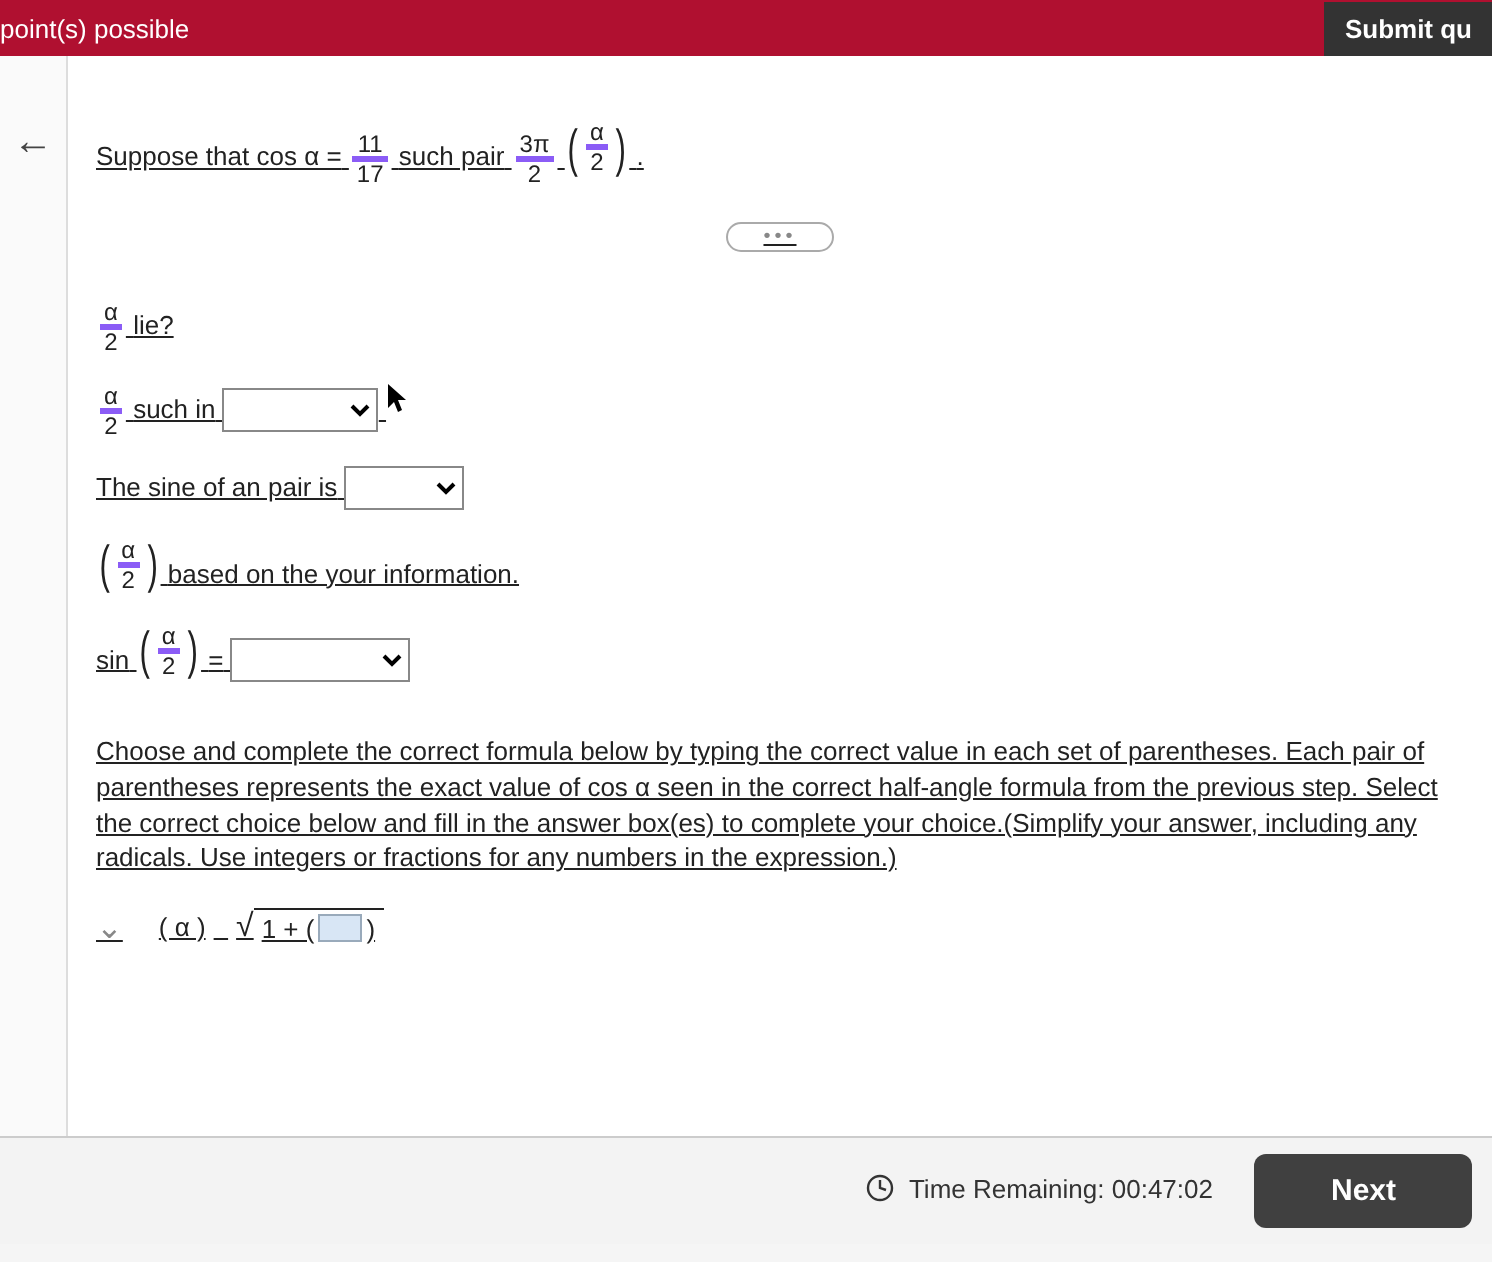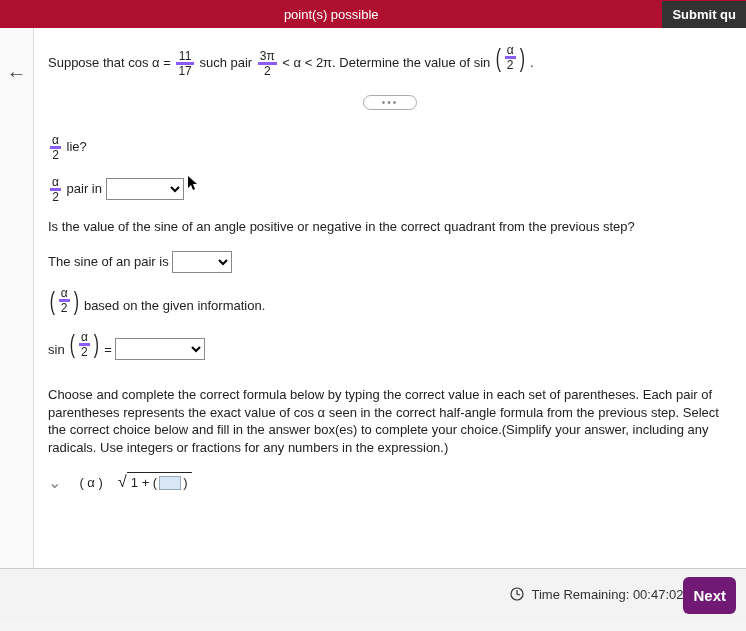--- a/index.html
+++ b/index.html
@@ -1,23 +1,23 @@
 <!DOCTYPE html>
 <html><head>
   <meta charset="utf-8">
   <style>
     * { box-sizing: border-box; margin: 0; padding: 0; }
     body { font-family: Arial, Helvetica, sans-serif; font-size: 13px; color: #222; background: #f5f5f5; width: 746px; }
     .topbar { background: #b01030; color: #fff; height: 28px; display: flex; align-items: center; }
-    .topbar .points { flex: 1; text-align: center; font-size: 13px; }
+    .topbar .points { flex: 1; font-size: 13px; }
     .topbar .submit { background: #333; padding: 6px 10px; font-weight: bold; }
     .main { display: flex; background: #fff; }
     .backcol { width: 34px; display: flex; align-items: flex-start; justify-content: center; padding-top: 32px; border-right: 1px solid #ddd; background:#fafafa; }
     .back-arrow { font-size: 20px; color: #444; cursor: pointer; }
-    .content { flex: 1; padding: 16px 14px 0 14px; min-height: 540px; position: relative; }
+    .content { flex: 1; padding: 32px 14px 0 14px; min-height: 540px; position: relative; text-decoration: underline; }
     .line { margin: 0 0 8px 0; line-height: 1.6; }
     .frac { display: inline-block; text-align: center; vertical-align: middle; font-size: 12px; line-height: 1; margin: 0 2px; }
     .frac .n { display:block; border-bottom: 3px solid #8b5cf6; padding: 0 2px; }
     .frac .d { display:block; padding: 0 2px; }
     .paren { display:inline-flex; align-items:center; }
     .paren .lp, .paren .rp { font-size: 26px; line-height: 1; transform: scaleX(0.6); }
     .divider-pill { display:flex; justify-content:center; margin: 18px 0 24px; }
     .pill { border:1px solid #aaa; border-radius: 10px; padding: 1px 18px; font-size:10px; color:#888; letter-spacing:2px; background:#fff; cursor:pointer; }
     .q-block { margin-bottom: 14px; }
     select.inline { height: 22px; border:1px solid #888; background:#fff; font-size:12px; }
@@ -25,24 +25,24 @@
     select.w2 { width: 60px; }
     select.w3 { width: 90px; }
     .instr { font-size: 13px; line-height: 1.35; margin-top: 26px; }
     .formula-row { margin-top: 16px; display:flex; align-items:center; gap:4px; }
     .sqrt-box { display:inline-flex; align-items:center; }
     .sqrt-sym { font-size:16px; }
     .sqrt-inner { border-top:1px solid #222; padding:2px 4px; display:inline-flex; align-items:center; gap:2px;}
     .blank { display:inline-block; min-width:22px; height:14px; background:#d8e6f5; border:1px solid #9ab; }
     .cursor { display:inline-block; width:12px; height:18px; position:relative; }
     .cursor svg { position:absolute; top:0; left:0; }
-    .footer { background:#f3f3f3; border-top:1px solid #ccc; display:flex; align-items:center; justify-content:flex-end; padding:8px 10px; gap:0; }
+    .footer { background:#f3f3f3; border-top:1px solid #ccc; display:flex; align-items:center; justify-content:flex-end; padding:8px 10px; gap:21px; }
     .time { color:#333; font-size:13px; }
     .clock-icon { display:inline-block; vertical-align:middle; margin-right:4px; }
-    .next-btn { background:#701a75; color:#fff; border:none; border-radius:6px; padding:10px 10px; font-size:15px; font-weight:bold; cursor:pointer; }
+    .next-btn { background:#404040; color:#fff; border:none; border-radius:6px; padding:10px 38px; font-size:15px; font-weight:bold; cursor:pointer; }
     .dots-before { color:#888; font-size:16px; margin-right:14px; }
   </style>
 </head>
 <body>
 
 <div class="topbar">
   <div class="points">point(s) possible</div>
   <div class="submit">Submit qu</div>
 </div>
 
@@ -56,21 +56,20 @@
       <span>Suppose that cos α =</span>
       <span class="frac">
         <span class="n">11</span>
         <span class="d">17</span>
       </span>
       <span>such pair</span>
       <span class="frac">
         <span class="n">3π</span>
         <span class="d">2</span>
       </span>
-      <span>&lt; α &lt; 2π. Determine the value of sin</span>
       <span class="paren">
         <span class="lp">(</span>
         <span class="frac">
           <span class="n">α</span>
           <span class="d">2</span>
         </span>
         <span class="rp">)</span>
       </span>
       <span>.</span>
     </div>
@@ -85,46 +84,45 @@
         <span class="d">2</span>
       </span>
       <span>lie?</span>
     </div>
 
     <div class="q-block line">
       <span class="frac">
         <span class="n">α</span>
         <span class="d">2</span>
       </span>
-      <span>pair in</span>
+      <span>such in</span>
       <select class="inline w1"><option></option></select>
       <span class="cursor">
         <svg width="12" height="18" viewBox="0 0 12 18">
             <path d="M1 1 L1 13 L4 10 L6 15 L8 14 L6 9 L10 9 Z" fill="#000"></path>
           </svg>
       </span>
     </div>
 
-    <div class="q-block line">Is the value of the sine of an angle positive or negative in the correct quadrant from the previous step?</div>
 
     <div class="q-block line">
       <span>The sine of an pair is</span>
       <select class="inline w2"><option></option></select>
     </div>
 
     <div class="q-block line">
       <span class="paren">
         <span class="lp">(</span>
         <span class="frac">
           <span class="n">α</span>
           <span class="d">2</span>
         </span>
         <span class="rp">)</span>
       </span>
-      <span>based on the given information.</span>
+      <span>based on the your information.</span>
     </div>
 
     <div class="q-block line">
       <span>sin</span>
       <span class="paren">
         <span class="lp">(</span>
         <span class="frac">
           <span class="n">α</span>
           <span class="d">2</span>
         </span>

